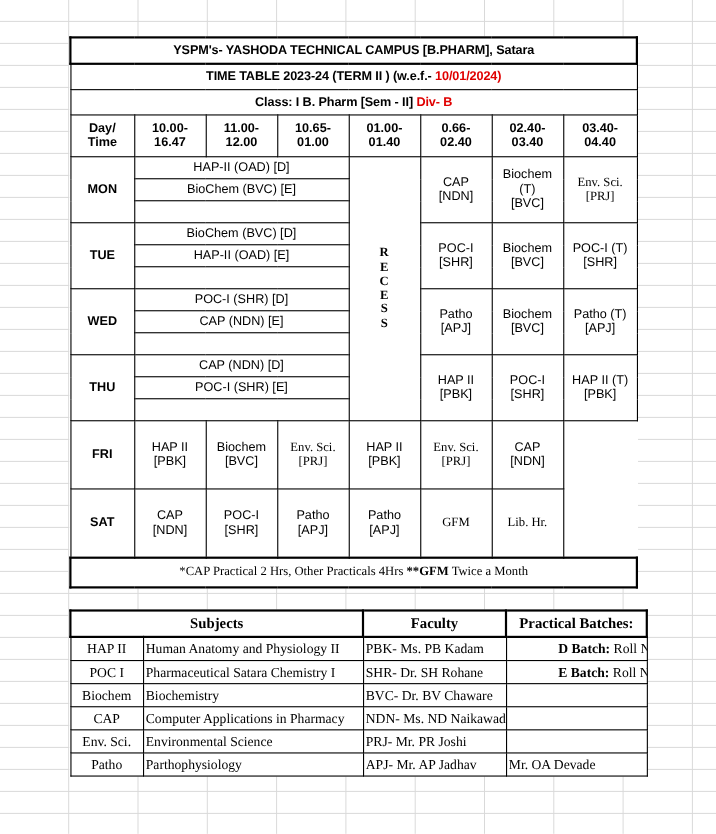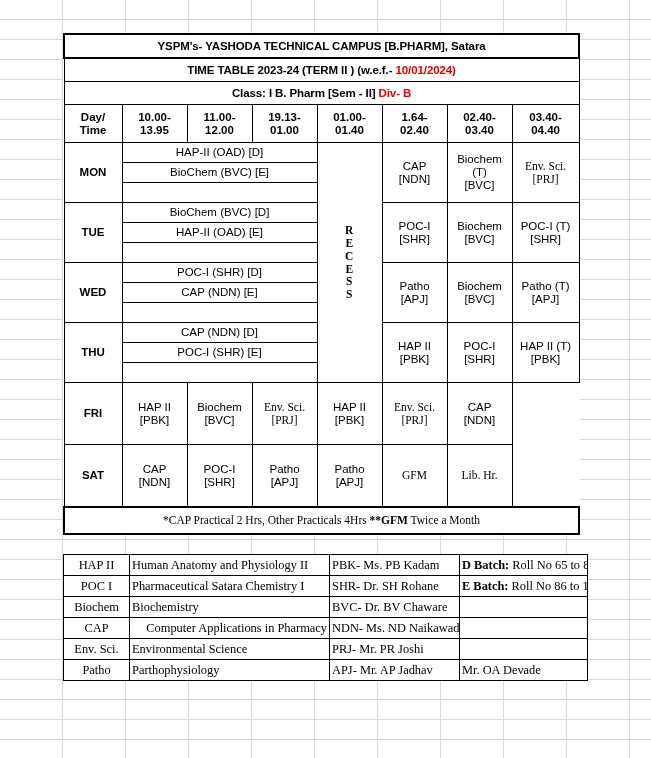--- a/index.html
+++ b/index.html
@@ -98,24 +98,24 @@
     height:20px;
     padding:0 2px;
     color:#000;
     background:#fff;
     white-space:nowrap;
     overflow:hidden;
   }
   #legend td.lh{text-align:center;font-weight:bold;font-size:13.4px;height:22px;}
   #legend td.code{text-align:center;}
   #legend td.name{text-align:left;}
-  #legend td.nameC{text-align:right;margin-left:12px;}
+  #legend td.nameC{text-align:left;margin-left:12px;}
   #legend td.fac{text-align:left;}
   #legend td.batch{text-align:left;}
-  #legend td.batch b{font-weight:bold;}
+  #legend td.batch b{font-weight:bold;padding-left:45px;}
   .ob{border:2px solid #000 !important;}
 </style>
 </head>
 <body>
 
 <div id="sheet-grid"></div>
 
 <div class="stage">
 
 <table id="timetable">
@@ -136,25 +136,25 @@
   </tr>
   <tr>
     <td class="ttl" colspan="8"><span>TIME TABLE 2023-24 (TERM II ) (w.e.f.- </span><span class="red">10/01/2024)</span></td>
   </tr>
   <tr>
     <td class="ttl t3" colspan="8"><span>Class: I B. Pharm [Sem - II] </span><span class="red">Div- B</span></td>
   </tr>
 
   <tr>
     <td class="hdr"><span>Day/</span><br><span>Time</span></td>
-    <td class="hdr"><span>10.00-</span><br><span>13.95</span></td>
+    <td class="hdr"><span>10.00-</span><br><span>16.47</span></td>
     <td class="hdr"><span>11.00-</span><br><span>12.00</span></td>
-    <td class="hdr"><span>19.13-</span><br><span>01.00</span></td>
+    <td class="hdr"><span>10.65-</span><br><span>01.00</span></td>
     <td class="hdr"><span>01.00-</span><br><span>01.40</span></td>
-    <td class="hdr"><span>1.64-</span><br><span>02.40</span></td>
+    <td class="hdr"><span>0.66-</span><br><span>02.40</span></td>
     <td class="hdr"><span>02.40-</span><br><span>03.40</span></td>
     <td class="hdr"><span>03.40-</span><br><span>04.40</span></td>
   </tr>
 
   <tr>
     <td class="daycell" rowspan="3">MON</td>
     <td class="prac" colspan="3">HAP-II (OAD) [D]</td>
     <td class="recess" rowspan="12">
       <span>R</span><br>
       <span>E</span><br>
@@ -243,20 +243,25 @@
     </table>
 
 <table id="legend">
   <colgroup>
     <col style="width:66px">
         <col style="width:200px">
         <col style="width:130px">
         <col style="width:128px">
   </colgroup>
   <tbody>
+        <tr>
+    <td class="lh ob" colspan="2">Subjects</td>
+    <td class="lh ob">Faculty</td>
+    <td class="lh ob">Practical Batches:</td>
+  </tr>
   <tr>
     <td class="code">HAP II</td>
     <td class="name">Human Anatomy and  Physiology II</td>
     <td class="fac">PBK- Ms. PB Kadam</td>
     <td class="batch"><b>D Batch:</b><span> Roll No 65 to 85</span></td>
   </tr>
   <tr>
     <td class="code">POC I</td>
     <td class="name">Pharmaceutical Satara Chemistry I</td>
     <td class="fac">SHR- Dr. SH Rohane</td>

